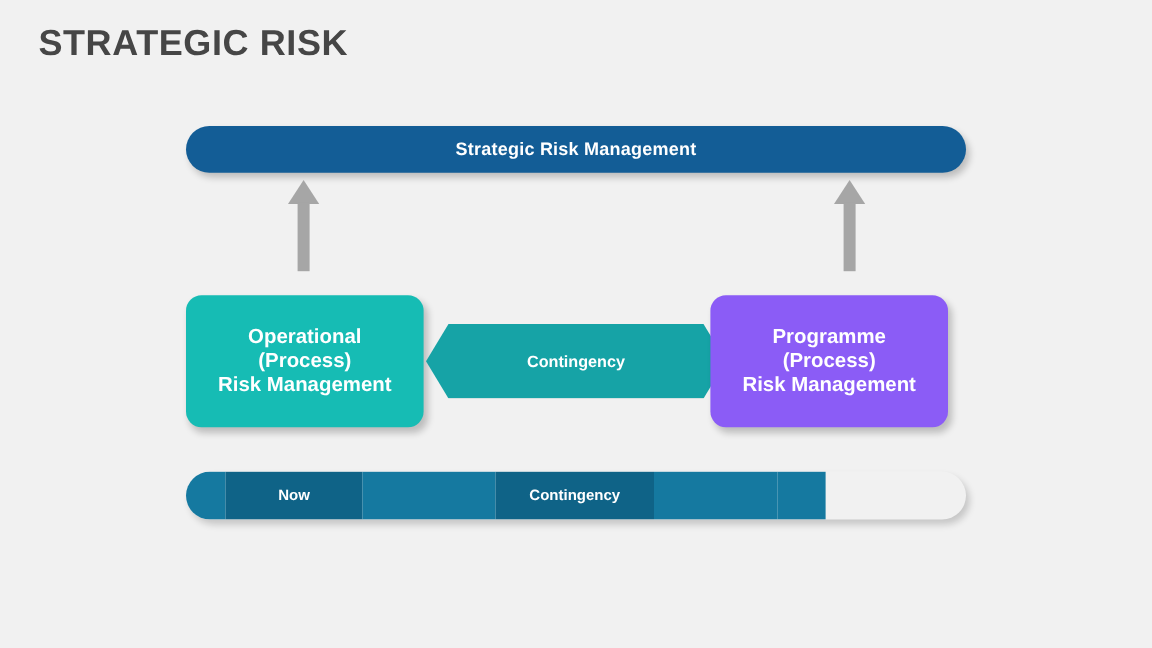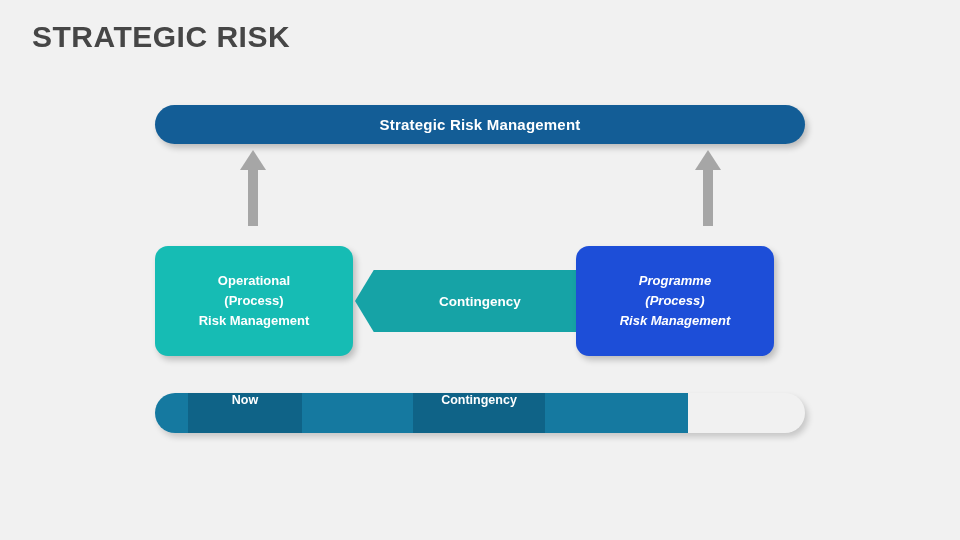--- a/index.html
+++ b/index.html
@@ -89,33 +89,32 @@
     height: 110px;
     border-radius: 13px;
     box-shadow: 3px 4px 6px rgba(0,0,0,0.22);
     display: flex;
     align-items: center;
     justify-content: center;
     text-align: center;
   }
   .process-box .box-label {
     color: #ffffff;
-    font-size: 13px;
+    font-size: 17px;
     font-weight: bold;
     line-height: 20px;
     white-space: pre-line;
   }
   #box-operational {
     left: 155px;
     background: #16bcb4;
   }
   #box-programme {
-    left: 576px;
-    background: #1d4ed8;
-    font-style: italic;
+    left: 592px;
+    background: #8b5cf6;
   }
 
   #chevron-contingency {
     position: absolute;
     left: 355px;
     top: 270px;
     width: 250px;
     height: 62px;
     background: #16a3a6;
     -webkit-clip-path: polygon(0% 50%, 7.5% 0%, 92.5% 0%, 100% 50%, 92.5% 100%, 7.5% 100%);
@@ -139,21 +138,21 @@
     width: 650px;
     height: 40px;
     border-radius: 20px;
     overflow: hidden;
     box-shadow: 3px 4px 6px rgba(0,0,0,0.18);
     display: flex;
   }
   #timeline .seg {
     height: 100%;
     display: flex;
-    align-items: flex-start;
+    align-items: center;
     justify-content: center;
     box-sizing: border-box;
   }
   #timeline .seg .seg-label {
     color: #ffffff;
     font-size: 12.5px;
     font-weight: bold;
     white-space: nowrap;
   }
 </style>

